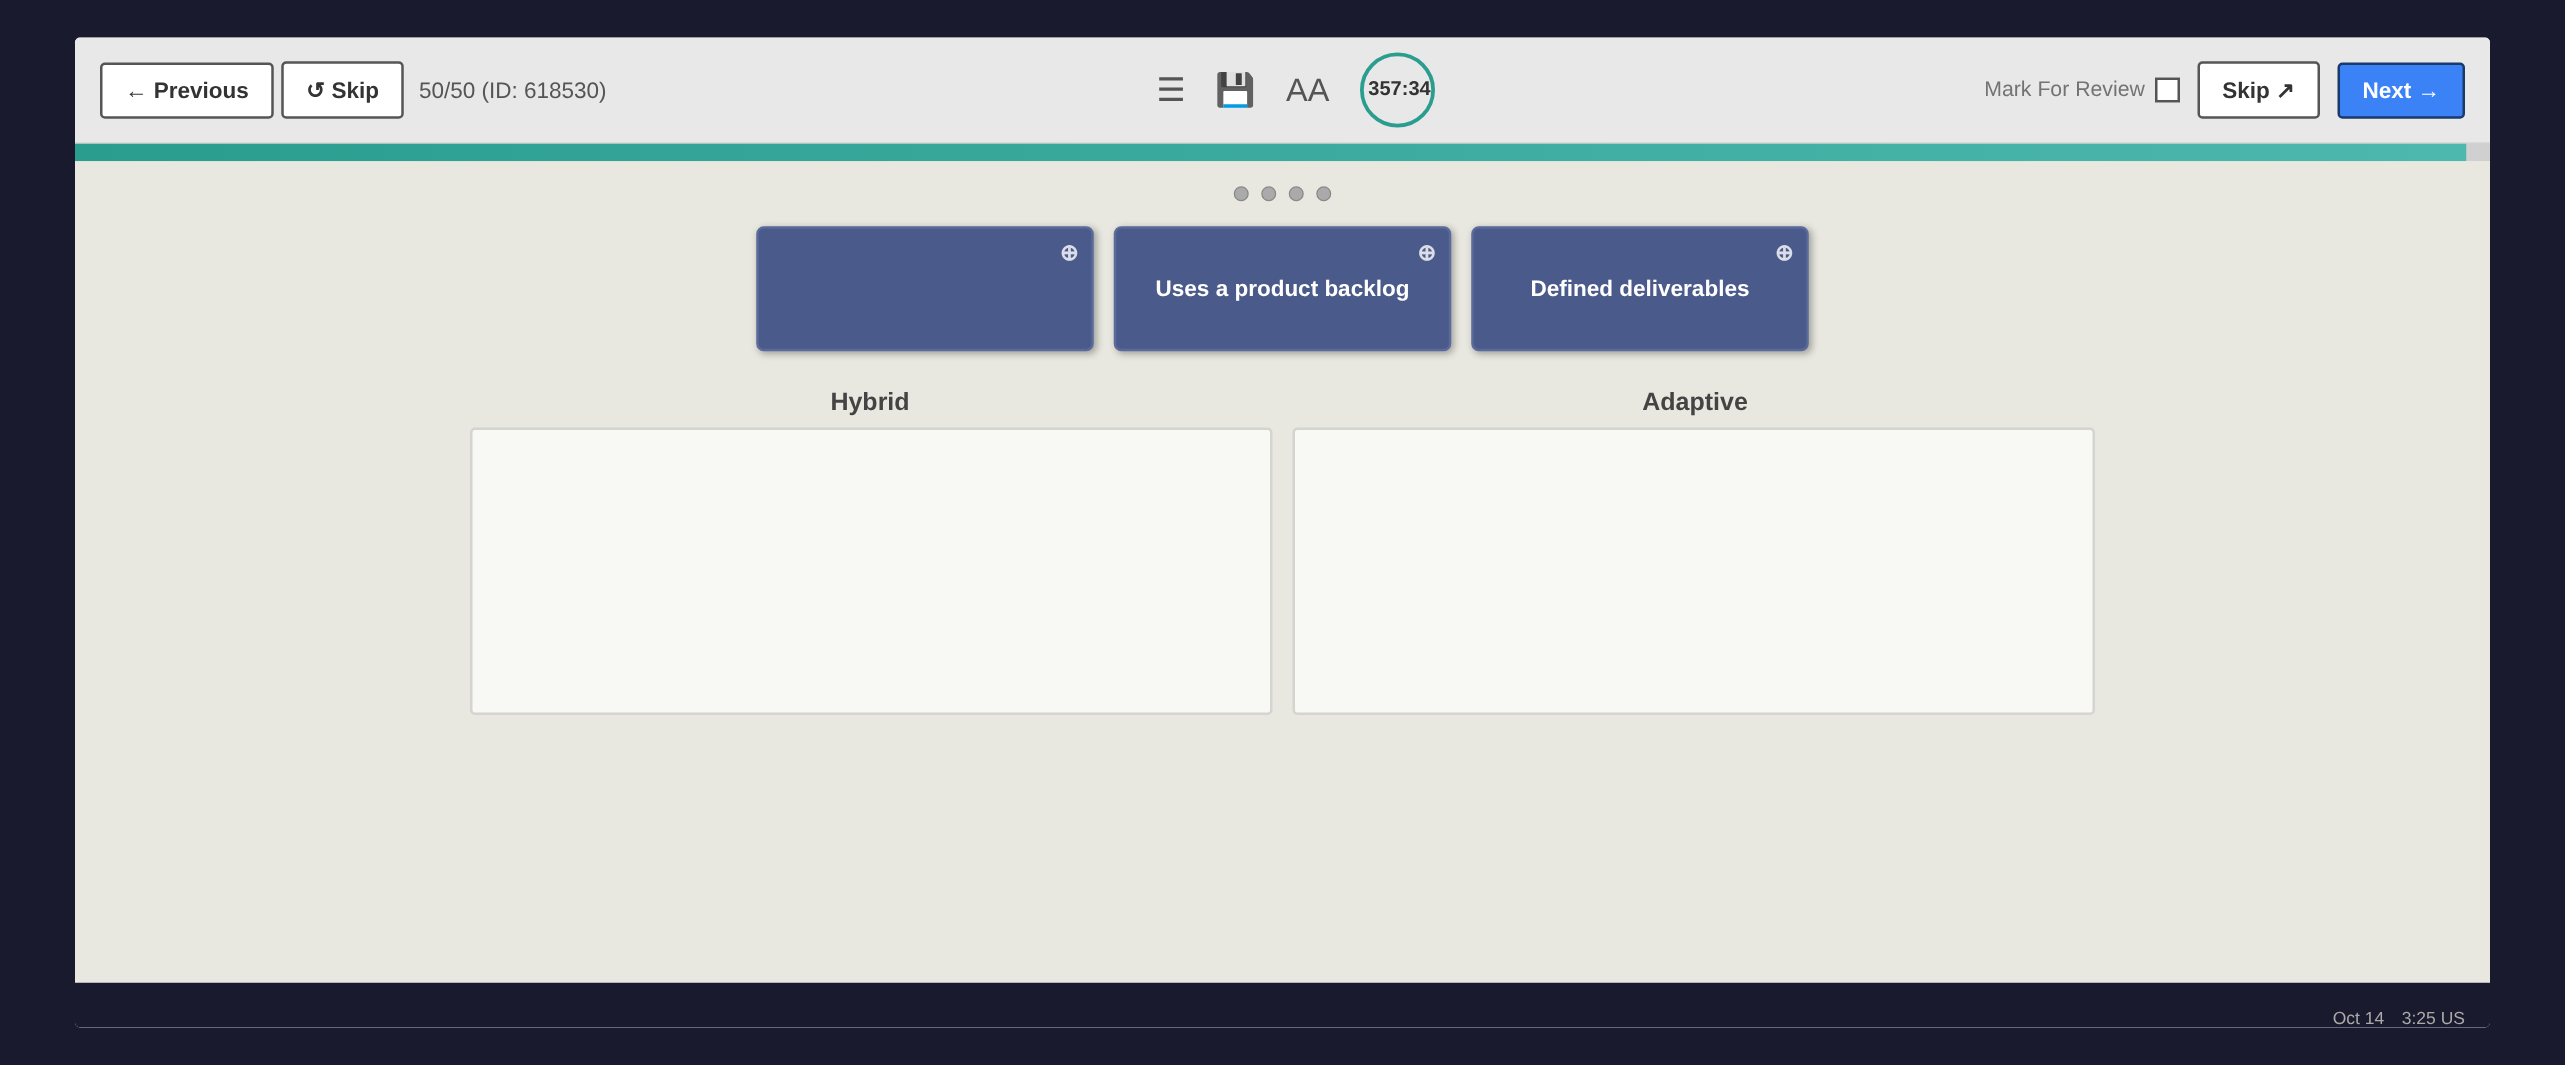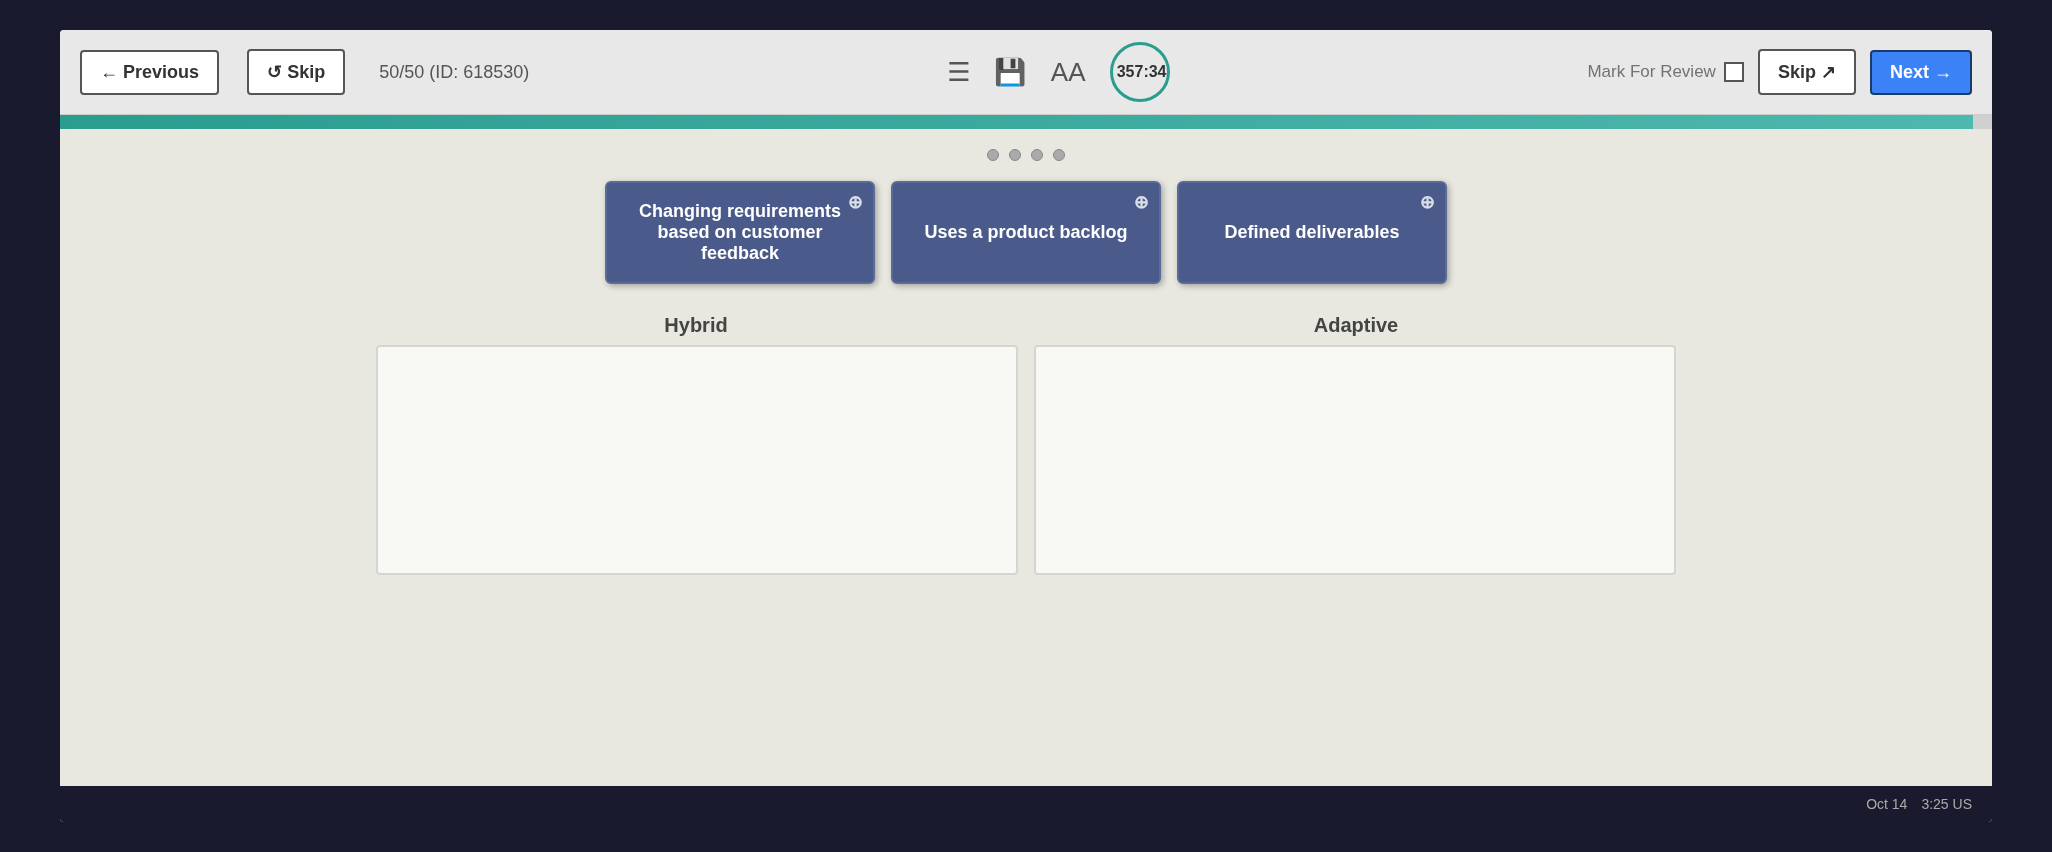--- a/index.html
+++ b/index.html
@@ -22,21 +22,21 @@
       display: flex;
       flex-direction: column;
       overflow: hidden;
     }
     
     .header {
       background: #e8e8e8;
       padding: 12px 20px;
       display: flex;
       align-items: center;
-      gap: 28px;
+      gap: 6px;
       border-bottom: 1px solid #ccc;
       min-height: 70px;
     }
     .btn {
       display: flex;
       align-items: center;
       gap: 6px;
       padding: 10px 18px;
       border: 2px solid #555;
       border-radius: 4px;
@@ -217,21 +217,21 @@
       background: white;
       border: 2px solid #ccc;
       border-radius: 4px;
       opacity: 0.7;
     }
     
     .bottom-bar {
       background: #1a1a2e;
       height: 36px;
       display: flex;
-      align-items: center;
+      align-items: flex-end;
       justify-content: flex-end;
       padding: 0 20px;
       gap: 20px;
     }
     .bottom-info {
       color: #aaa;
       font-size: 14px;
       display: flex;
       align-items: center;
       gap: 14px;
@@ -276,21 +276,20 @@
     <div class="dots-row">
       <div class="dot"></div>
       <div class="dot"></div>
       <div class="dot"></div>
       <div class="dot"></div>
     </div>
 
     <div class="draggable-items">
       <div class="drag-item">
         <span class="move-icon">⊕</span>
-        <span>Changing requirements based on customer feedback</span>
       </div>
       <div class="drag-item">
         <span class="move-icon">⊕</span>
         <span>Uses a product backlog</span>
       </div>
       <div class="drag-item">
         <span class="move-icon">⊕</span>
         <span>Defined deliverables</span>
       </div>
     </div>

